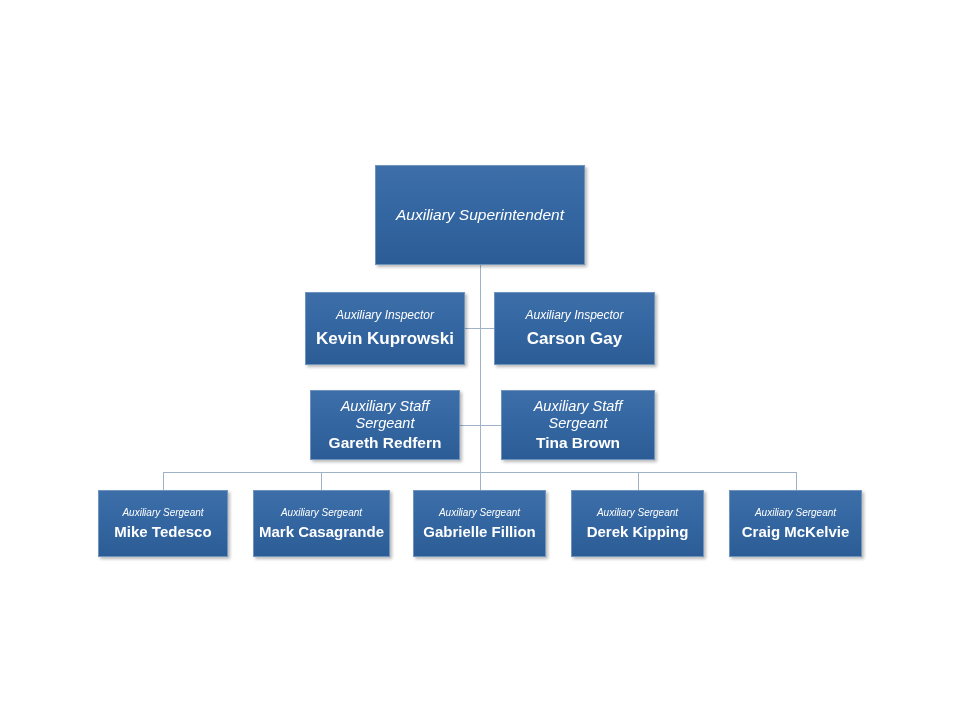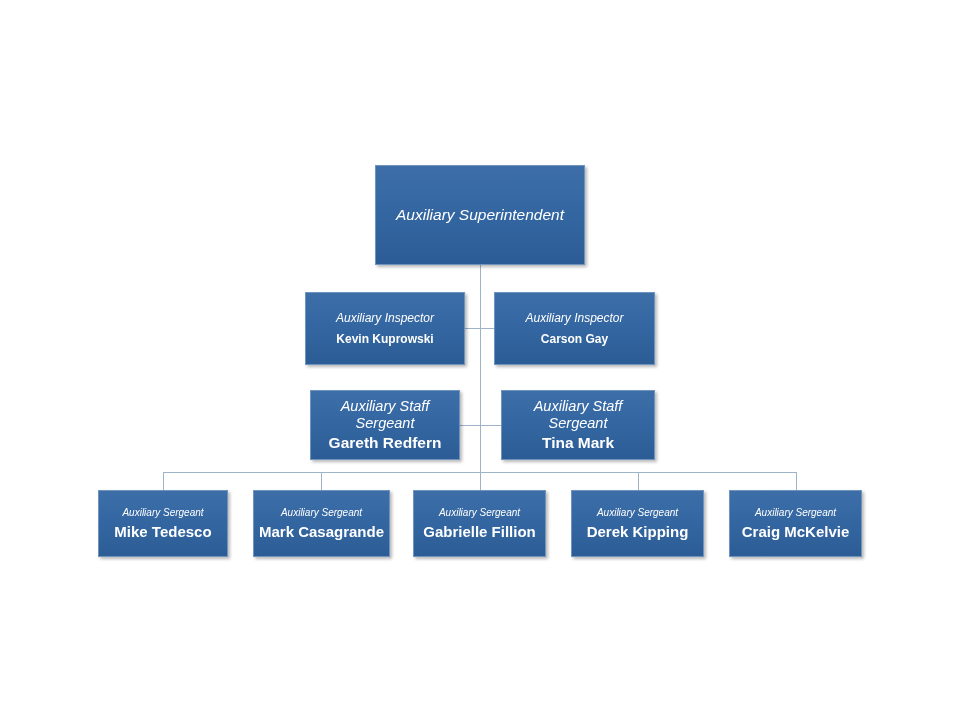--- a/index.html
+++ b/index.html
@@ -48,21 +48,21 @@
   .node .name {
     font-weight: bold;
     margin-top: 3px;
   }
 
   
   .lvl1 .title { font-size: 15.5px; }
   .lvl1 .name  { font-size: 16.5px; margin-top: 7px; }
 
   .lvl2 .title { font-size: 12px; }
-  .lvl2 .name  { font-size: 12px; margin-top: 6px; }
+  .lvl2 .name  { font-size: 17px; margin-top: 6px; }
 
   .lvl3 .title { font-size: 14.5px; }
   .lvl3 .name  { font-size: 15.5px; margin-top: 2px; }
 
   .lvl4 .title { font-size: 10px; text-align: right; }
   .lvl4 .name  { font-size: 15px; margin-top: 4px; }
 </style>
 </head>
 <body>
 
@@ -100,21 +100,21 @@
     <div class="name">Carson Gay</div>
   </div>
 
   <div class="node lvl3" style="left:310px; top:390px; width:150px; height:70px;">
     <div class="title">Auxiliary Staff Sergeant</div>
     <div class="name">Gareth Redfern</div>
   </div>
 
   <div class="node lvl3" style="left:501px; top:390px; width:154px; height:70px;">
     <div class="title">Auxiliary Staff Sergeant</div>
-    <div class="name">Tina Mark</div>
+    <div class="name">Tina Brown</div>
   </div>
 
   <div class="node lvl4" style="left:98px; top:490px; width:130px; height:67px;">
     <div class="title">Auxiliary Sergeant</div>
     <div class="name">Mike Tedesco</div>
   </div>
 
   <div class="node lvl4" style="left:253px; top:490px; width:137px; height:67px;">
     <div class="title">Auxiliary Sergeant</div>
     <div class="name">Mark Casagrande</div>

